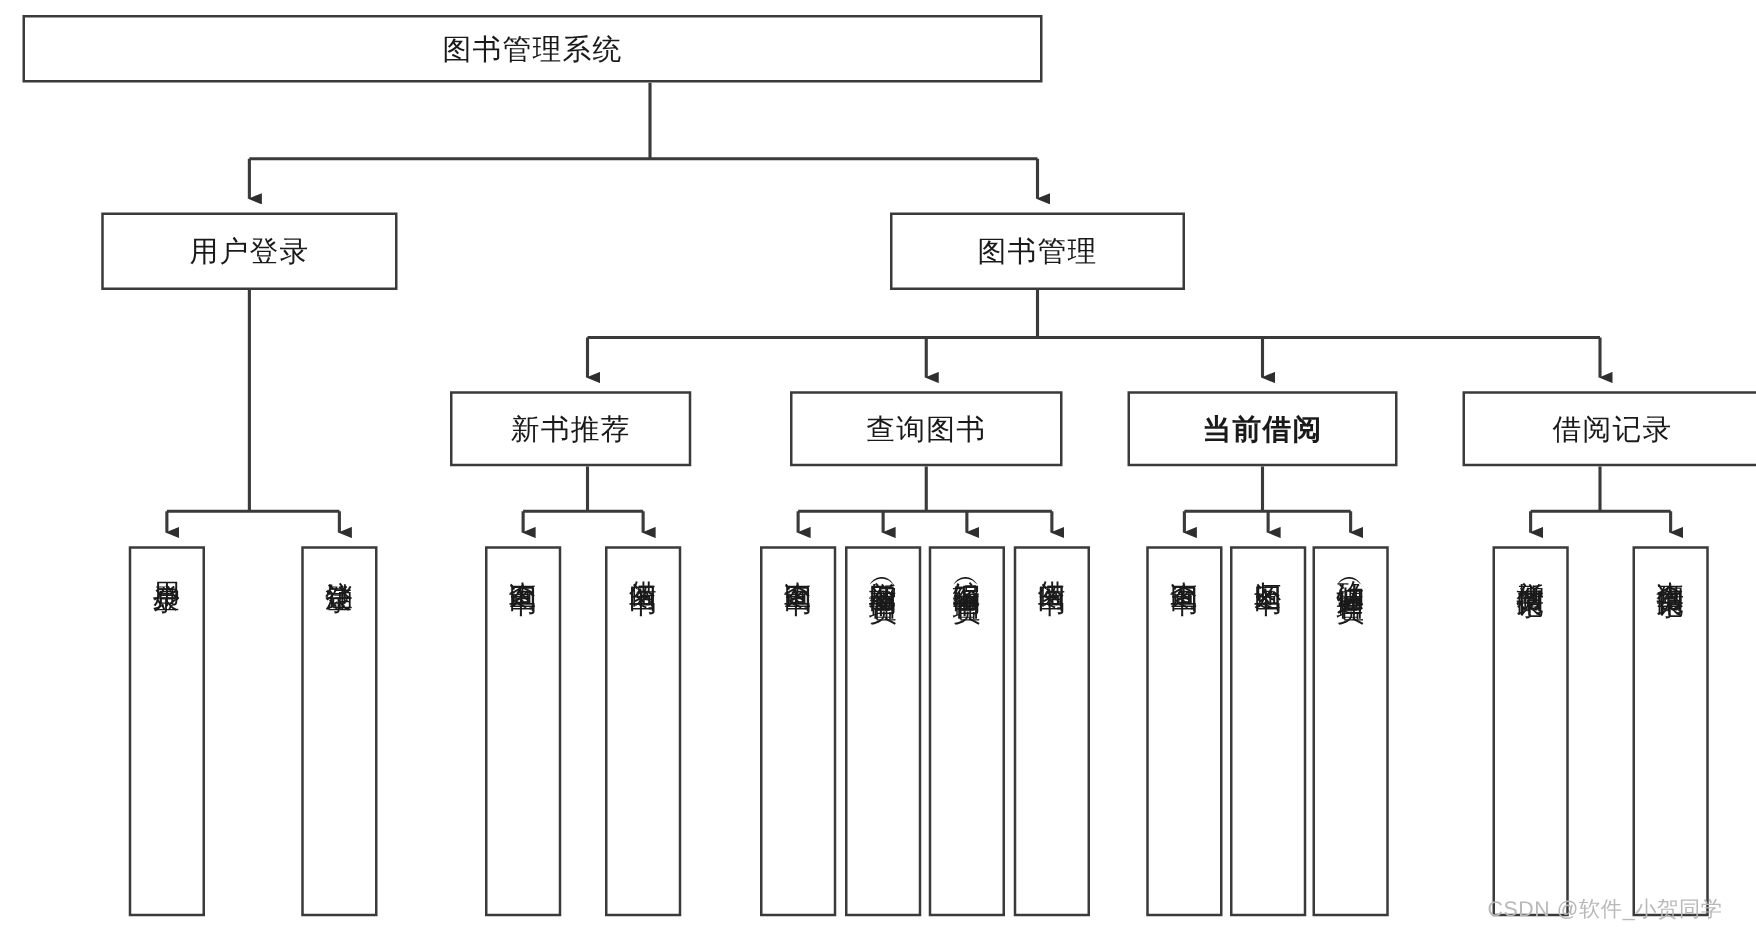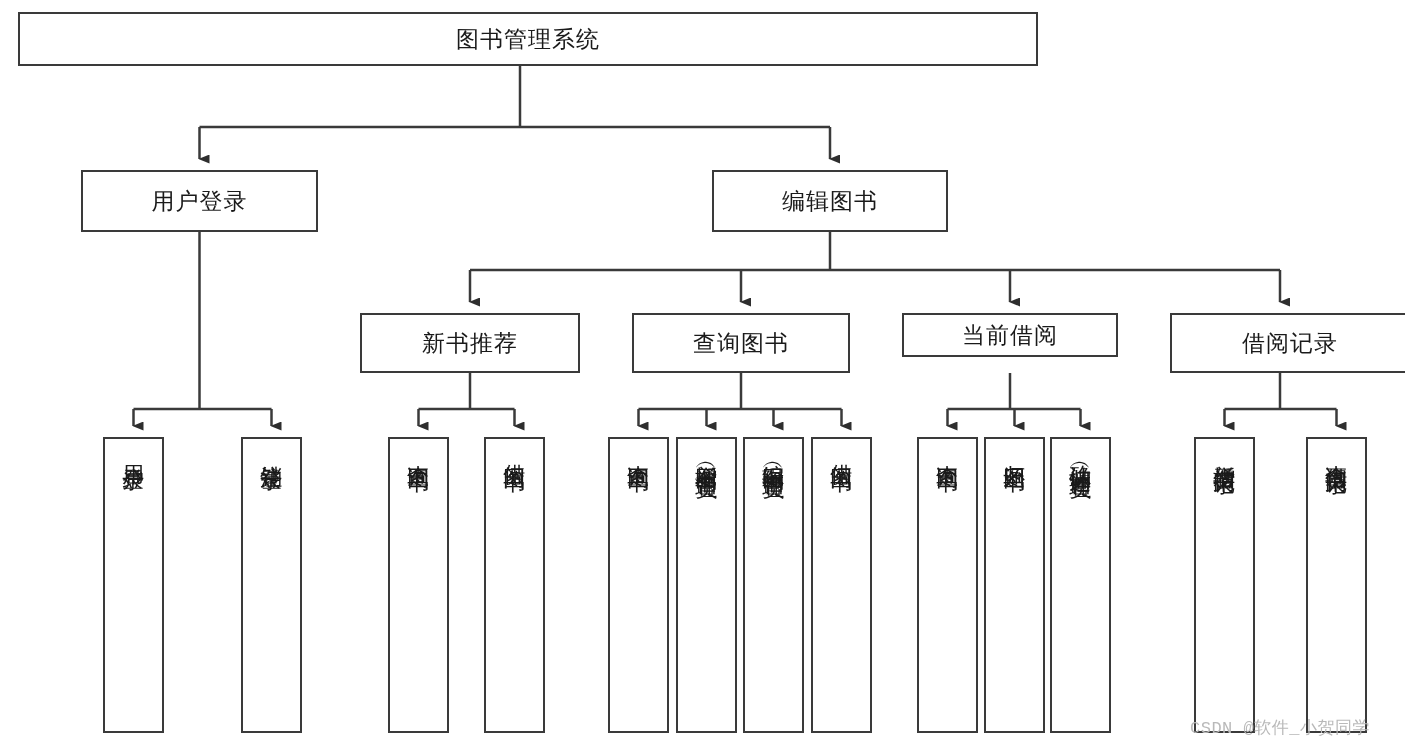--- a/index.html
+++ b/index.html
@@ -59,21 +59,20 @@
   .vert .vtext {
     margin-top: 2px;
   }
   .watermark {
     position: absolute;
     font-size: 17px;
     color: #b9b9b9;
     letter-spacing: 0.5px;
     white-space: nowrap;
     z-index: 5;
-    font-family: Liberation Mono, monospace;
   }
 </style>
 </head>
 <body>
 
 <div id="canvas">
 
   <svg id="edges" viewBox="0 0 1405 747" width="1405" height="747" xmlns="http://www.w3.org/2000/svg">
     <defs>
       <marker id="arrowhead" markerWidth="9" markerHeight="11" refX="4.5" refY="10" orient="auto" markerUnits="userSpaceOnUse">
@@ -111,36 +110,36 @@
         <path d="M1014.5,409 L1014.5,426" marker-end="url(#arrowhead)"></path>
         <path d="M1080.5,409 L1080.5,426" marker-end="url(#arrowhead)"></path>
         <path d="M1280,373 L1280,409"></path>
         <path d="M1224.5,409 L1336.5,409"></path>
         <path d="M1224.5,409 L1224.5,426" marker-end="url(#arrowhead)"></path>
         <path d="M1336.5,409 L1336.5,426" marker-end="url(#arrowhead)"></path>
       </g>
   </svg>
 
   <div id="nodes">
-      <div class="node horiz" style="left: 18px; top: 12px; width: 1020px; height: 54px;">
+      <div class="node horiz" style="left: 18px; top: 12px; width: 816px; height: 54px;">
         <span>图书管理系统</span>
       </div>
       <div class="node horiz" style="left: 81px; top: 170px; width: 237px; height: 62px;">
         <span>用户登录</span>
       </div>
       <div class="node horiz" style="left: 712px; top: 170px; width: 236px; height: 62px;">
-        <span>编辑图书</span>
+        <span>图书管理</span>
       </div>
-      <div class="node horiz" style="left: 360px; top: 313px; width: 220px; height: 60px;">
+      <div class="node horiz" style="left: 360px; top: 313px; width: 193px; height: 60px;">
         <span>新书推荐</span>
       </div>
       <div class="node horiz" style="left: 632px; top: 313px; width: 218px; height: 60px;">
         <span>查询图书</span>
       </div>
-      <div class="node horiz" style="left: 902px; top: 313px; width: 216px; height: 44px;">
+      <div class="node horiz" style="left: 902px; top: 313px; width: 216px; height: 60px; font-weight: bold;">
         <span>当前借阅</span>
       </div>
       <div class="node horiz" style="left: 1170px; top: 313px; width: 240px; height: 60px;">
         <span>借阅记录</span>
       </div>
       <div class="node vert" style="left: 103px; top: 437px; width: 61px; height: 296px;">
         <span class="vtext">用户登录</span>
       </div>
       <div class="node vert" style="left: 241px; top: 437px; width: 61px; height: 296px;">
         <span class="vtext">注销登录</span>

